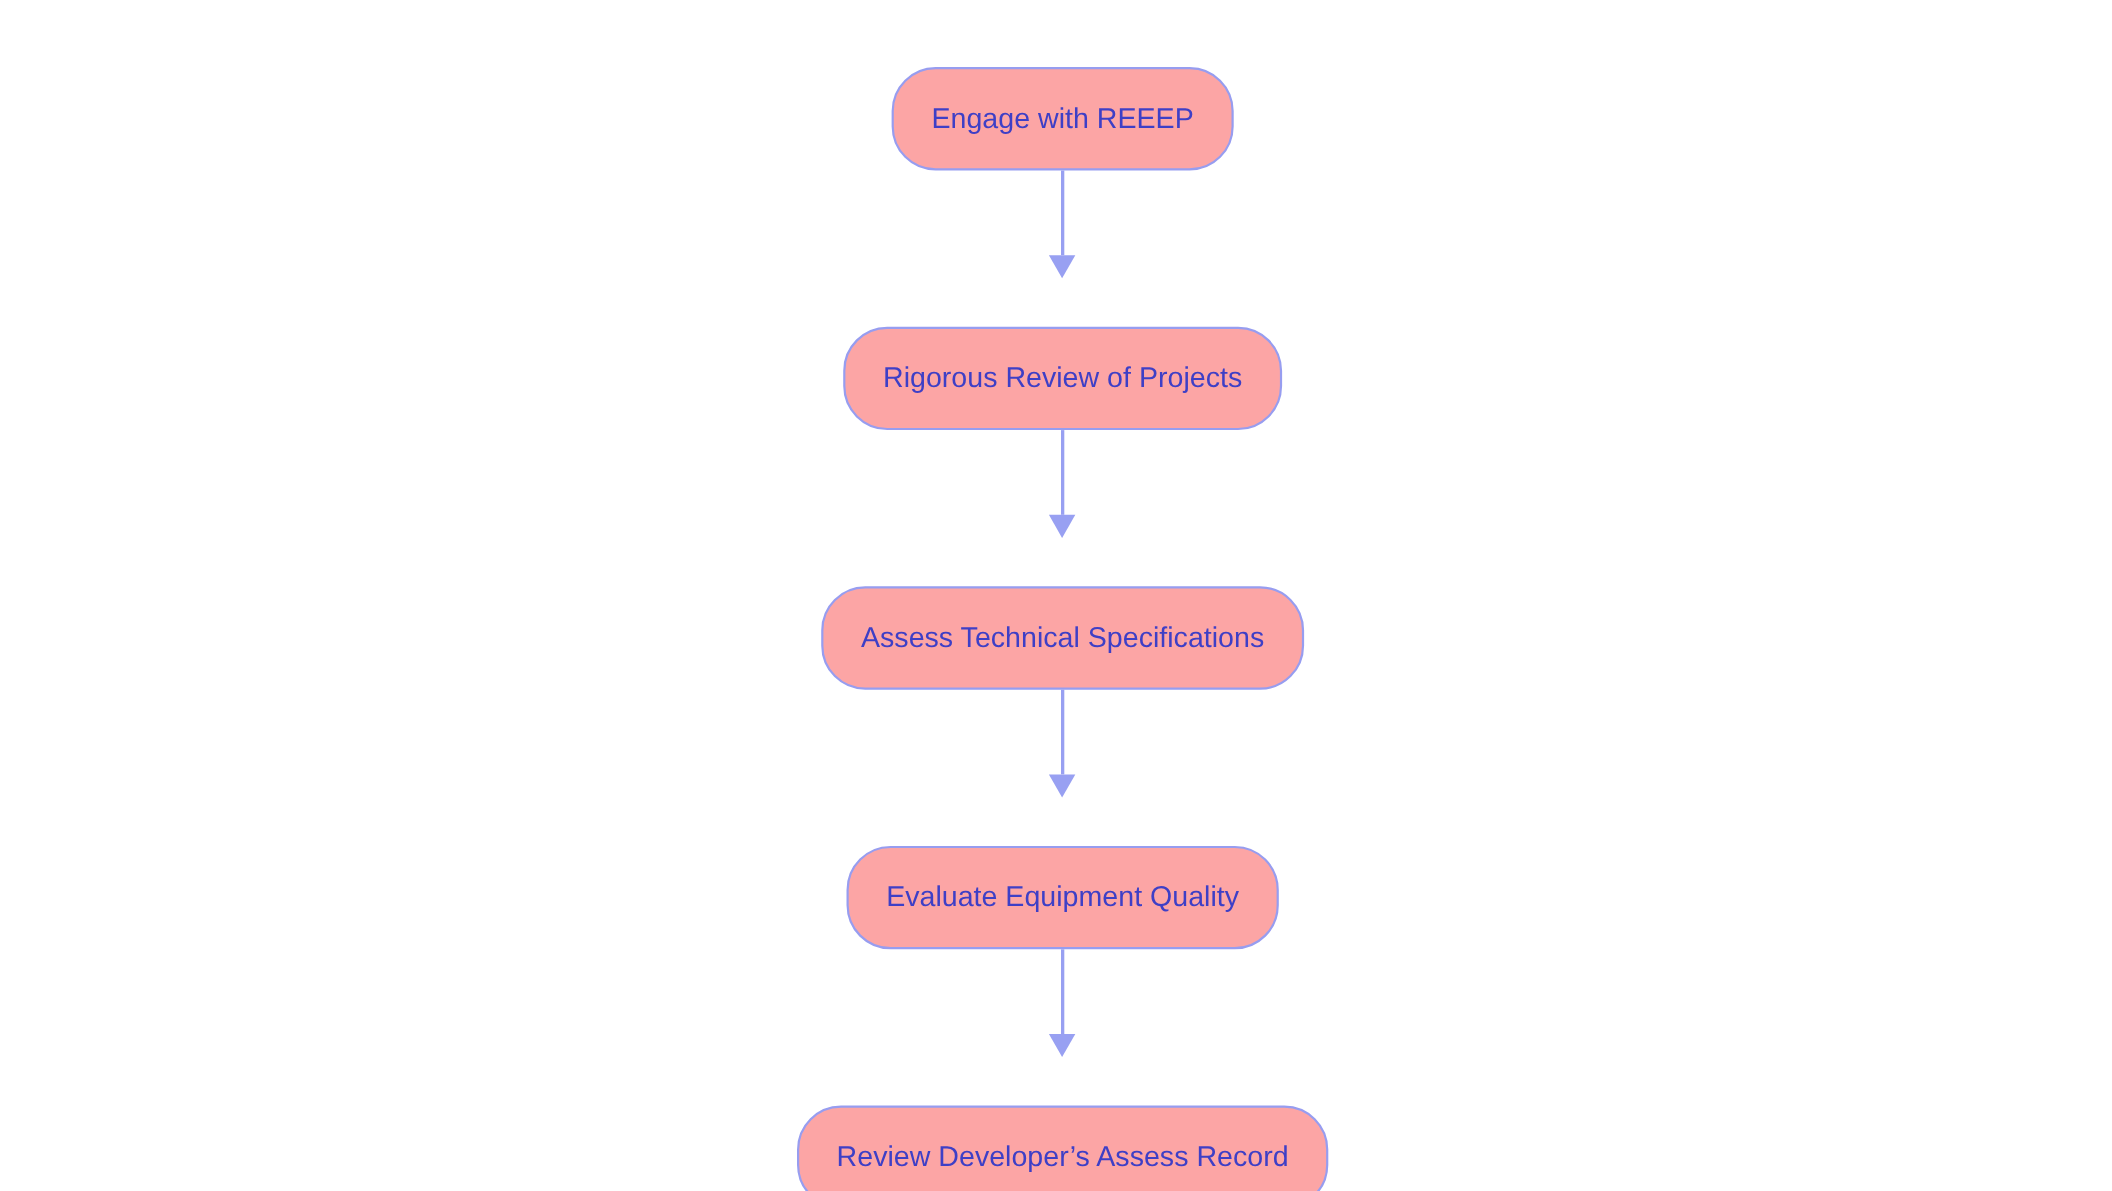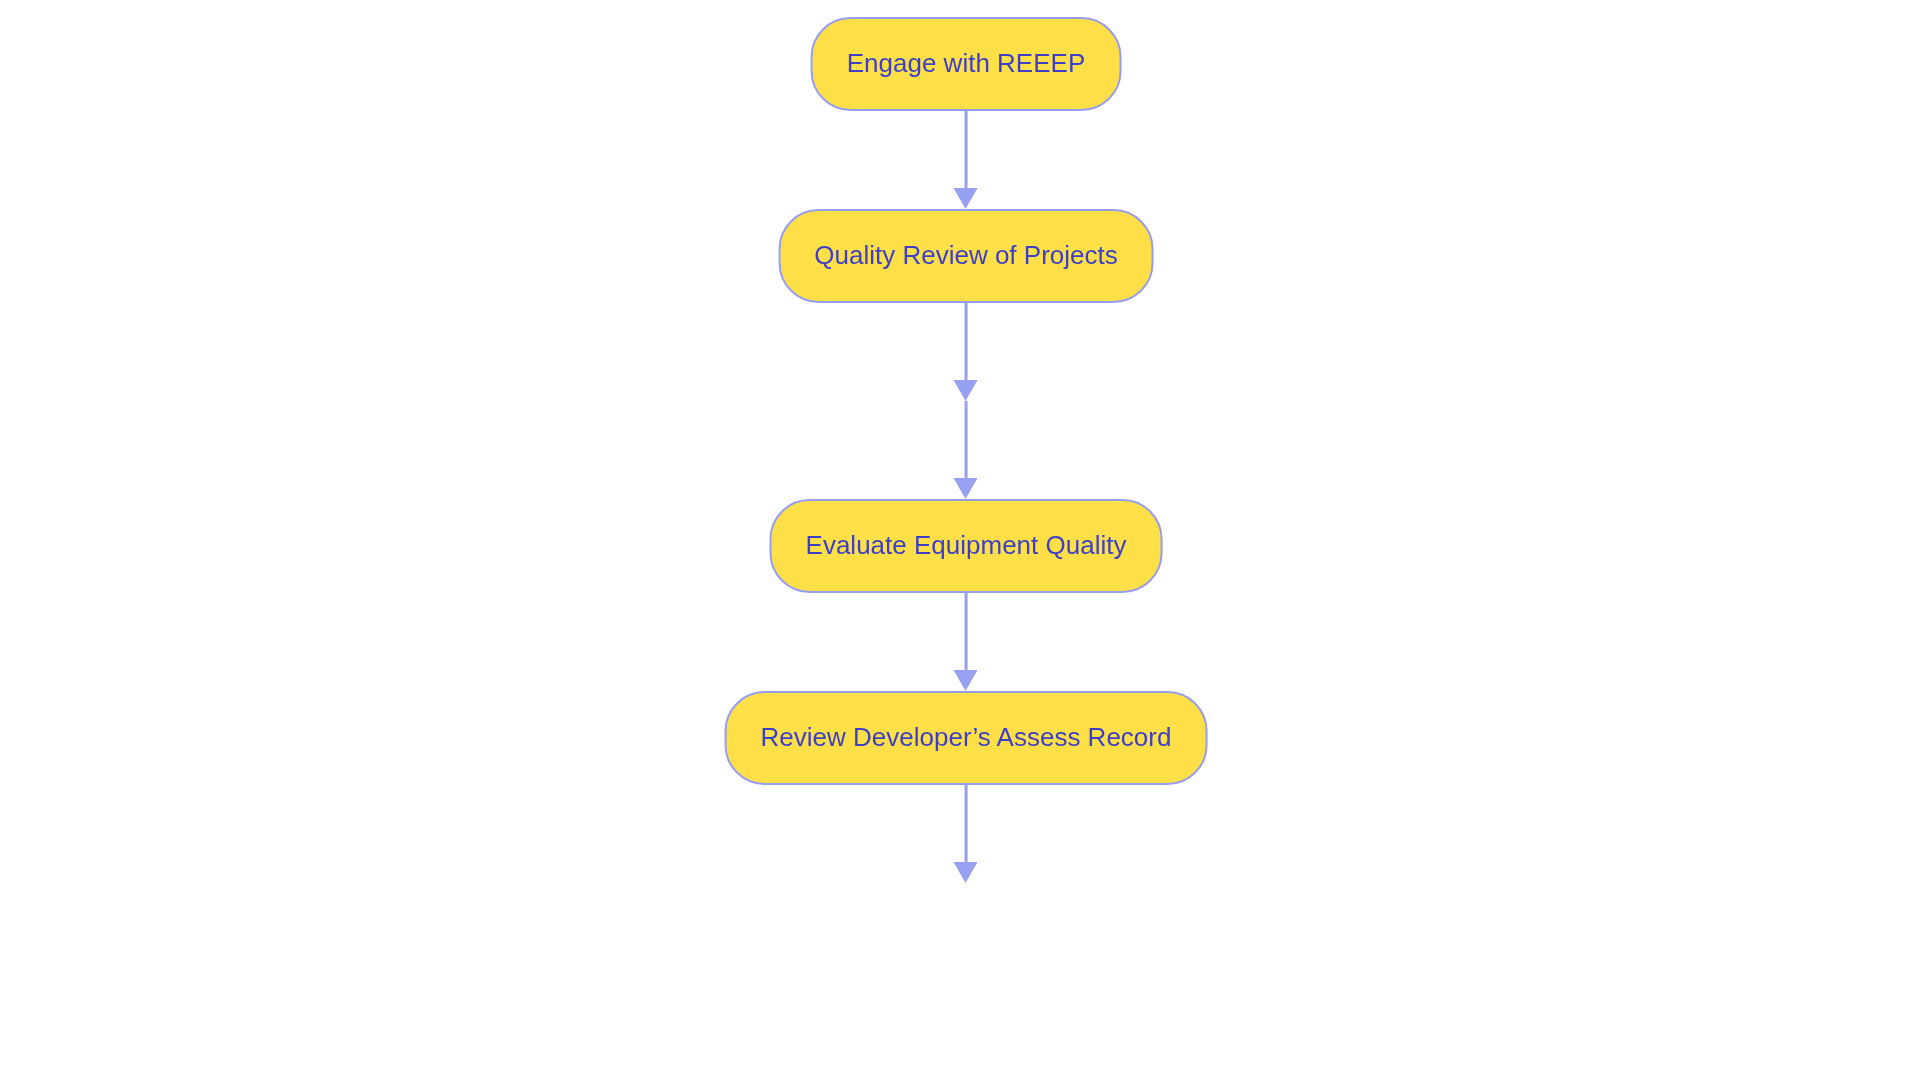--- a/index.html
+++ b/index.html
@@ -25,24 +25,25 @@
     align-items: center;
   }
   .node {
     box-sizing: border-box;
     height: 94px;
     min-width: 290px;
     padding: 0 34px;
     display: flex;
     align-items: center;
     justify-content: center;
-    background: #fde047;
+    background: #fca5a5;
     border: 2px solid #979df0;
     border-radius: 40px;
     flex: 0 0 auto;
+    margin-top: 44px;
   }
   .node-label {
     color: #3e3fc6;
     font-size: 26px;
     line-height: 1.2;
     white-space: nowrap;
     text-align: center;
   }
   .arrow {
     height: 98px;
@@ -73,28 +74,31 @@
     <div class="node">
       <span class="node-label">Engage with REEEP</span>
     </div>
 
     <div class="arrow">
       <div class="arrow-line"></div>
       <div class="arrow-head"></div>
     </div>
 
     <div class="node">
-      <span class="node-label">Quality Review of Projects</span>
+      <span class="node-label">Rigorous Review of Projects</span>
     </div>
 
     <div class="arrow">
       <div class="arrow-line"></div>
       <div class="arrow-head"></div>
     </div>
 
+    <div class="node">
+      <span class="node-label">Assess Technical Specifications</span>
+    </div>
 
     <div class="arrow">
       <div class="arrow-line"></div>
       <div class="arrow-head"></div>
     </div>
 
     <div class="node">
       <span class="node-label">Evaluate Equipment Quality</span>
     </div>
 

